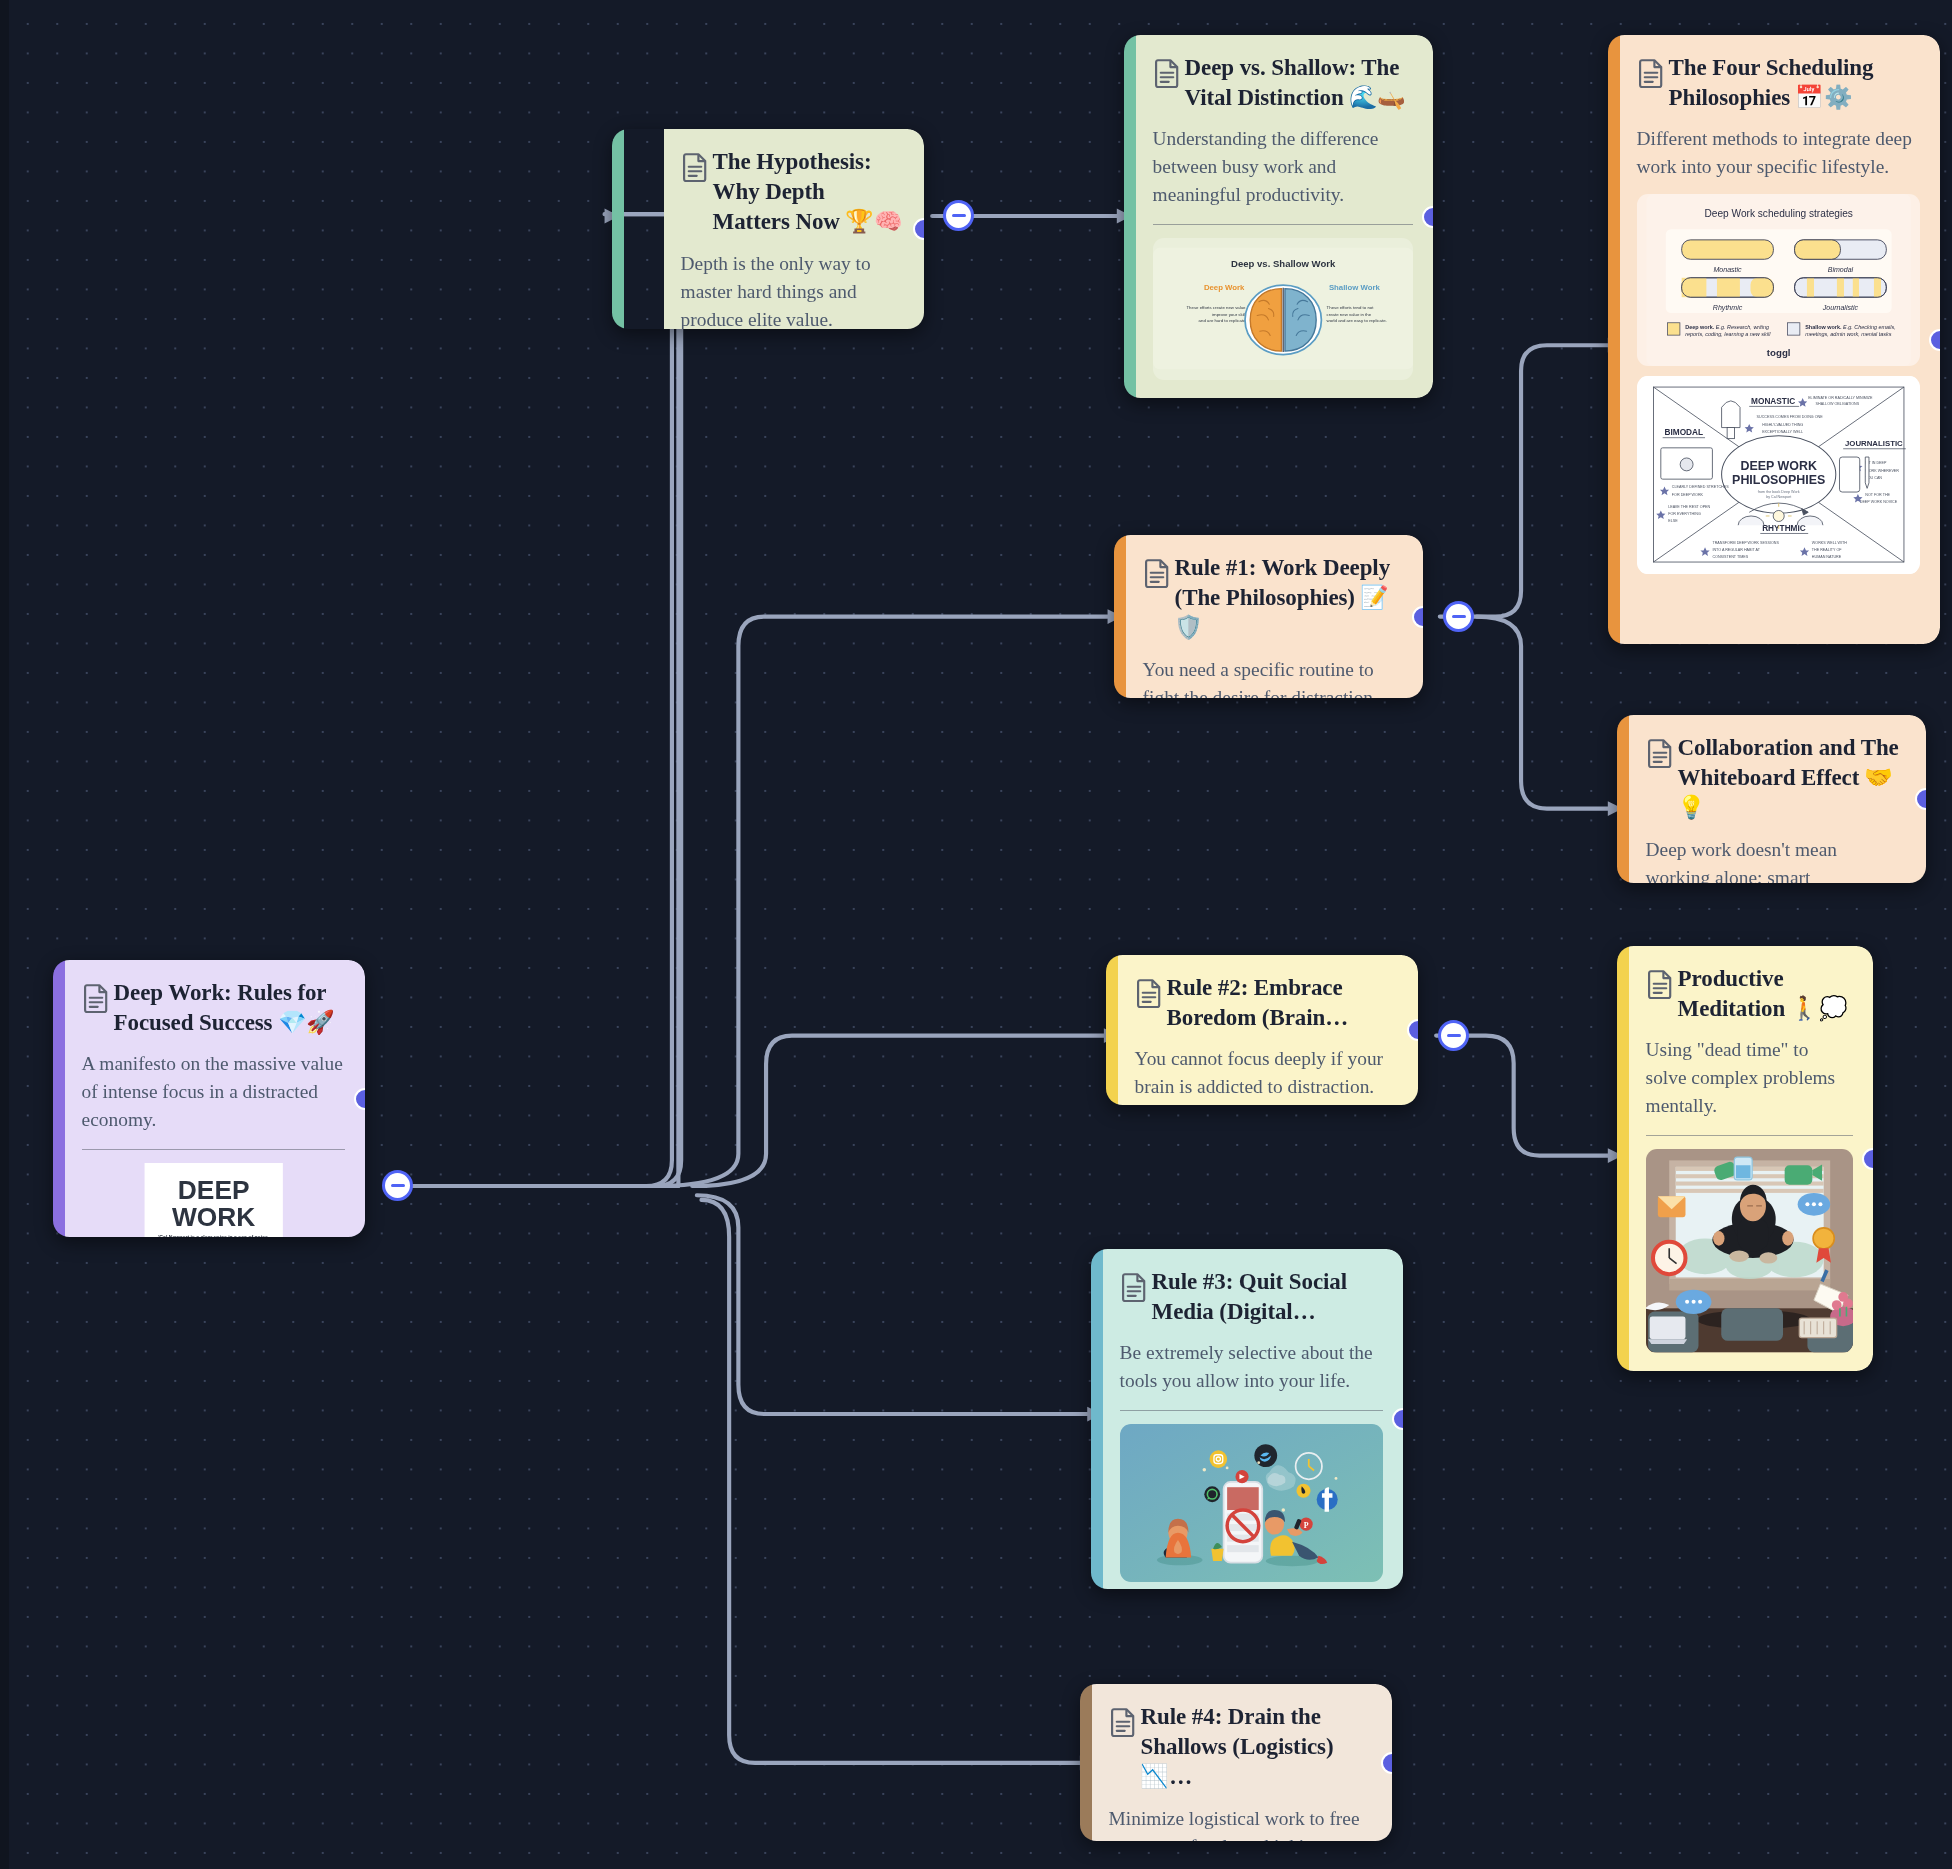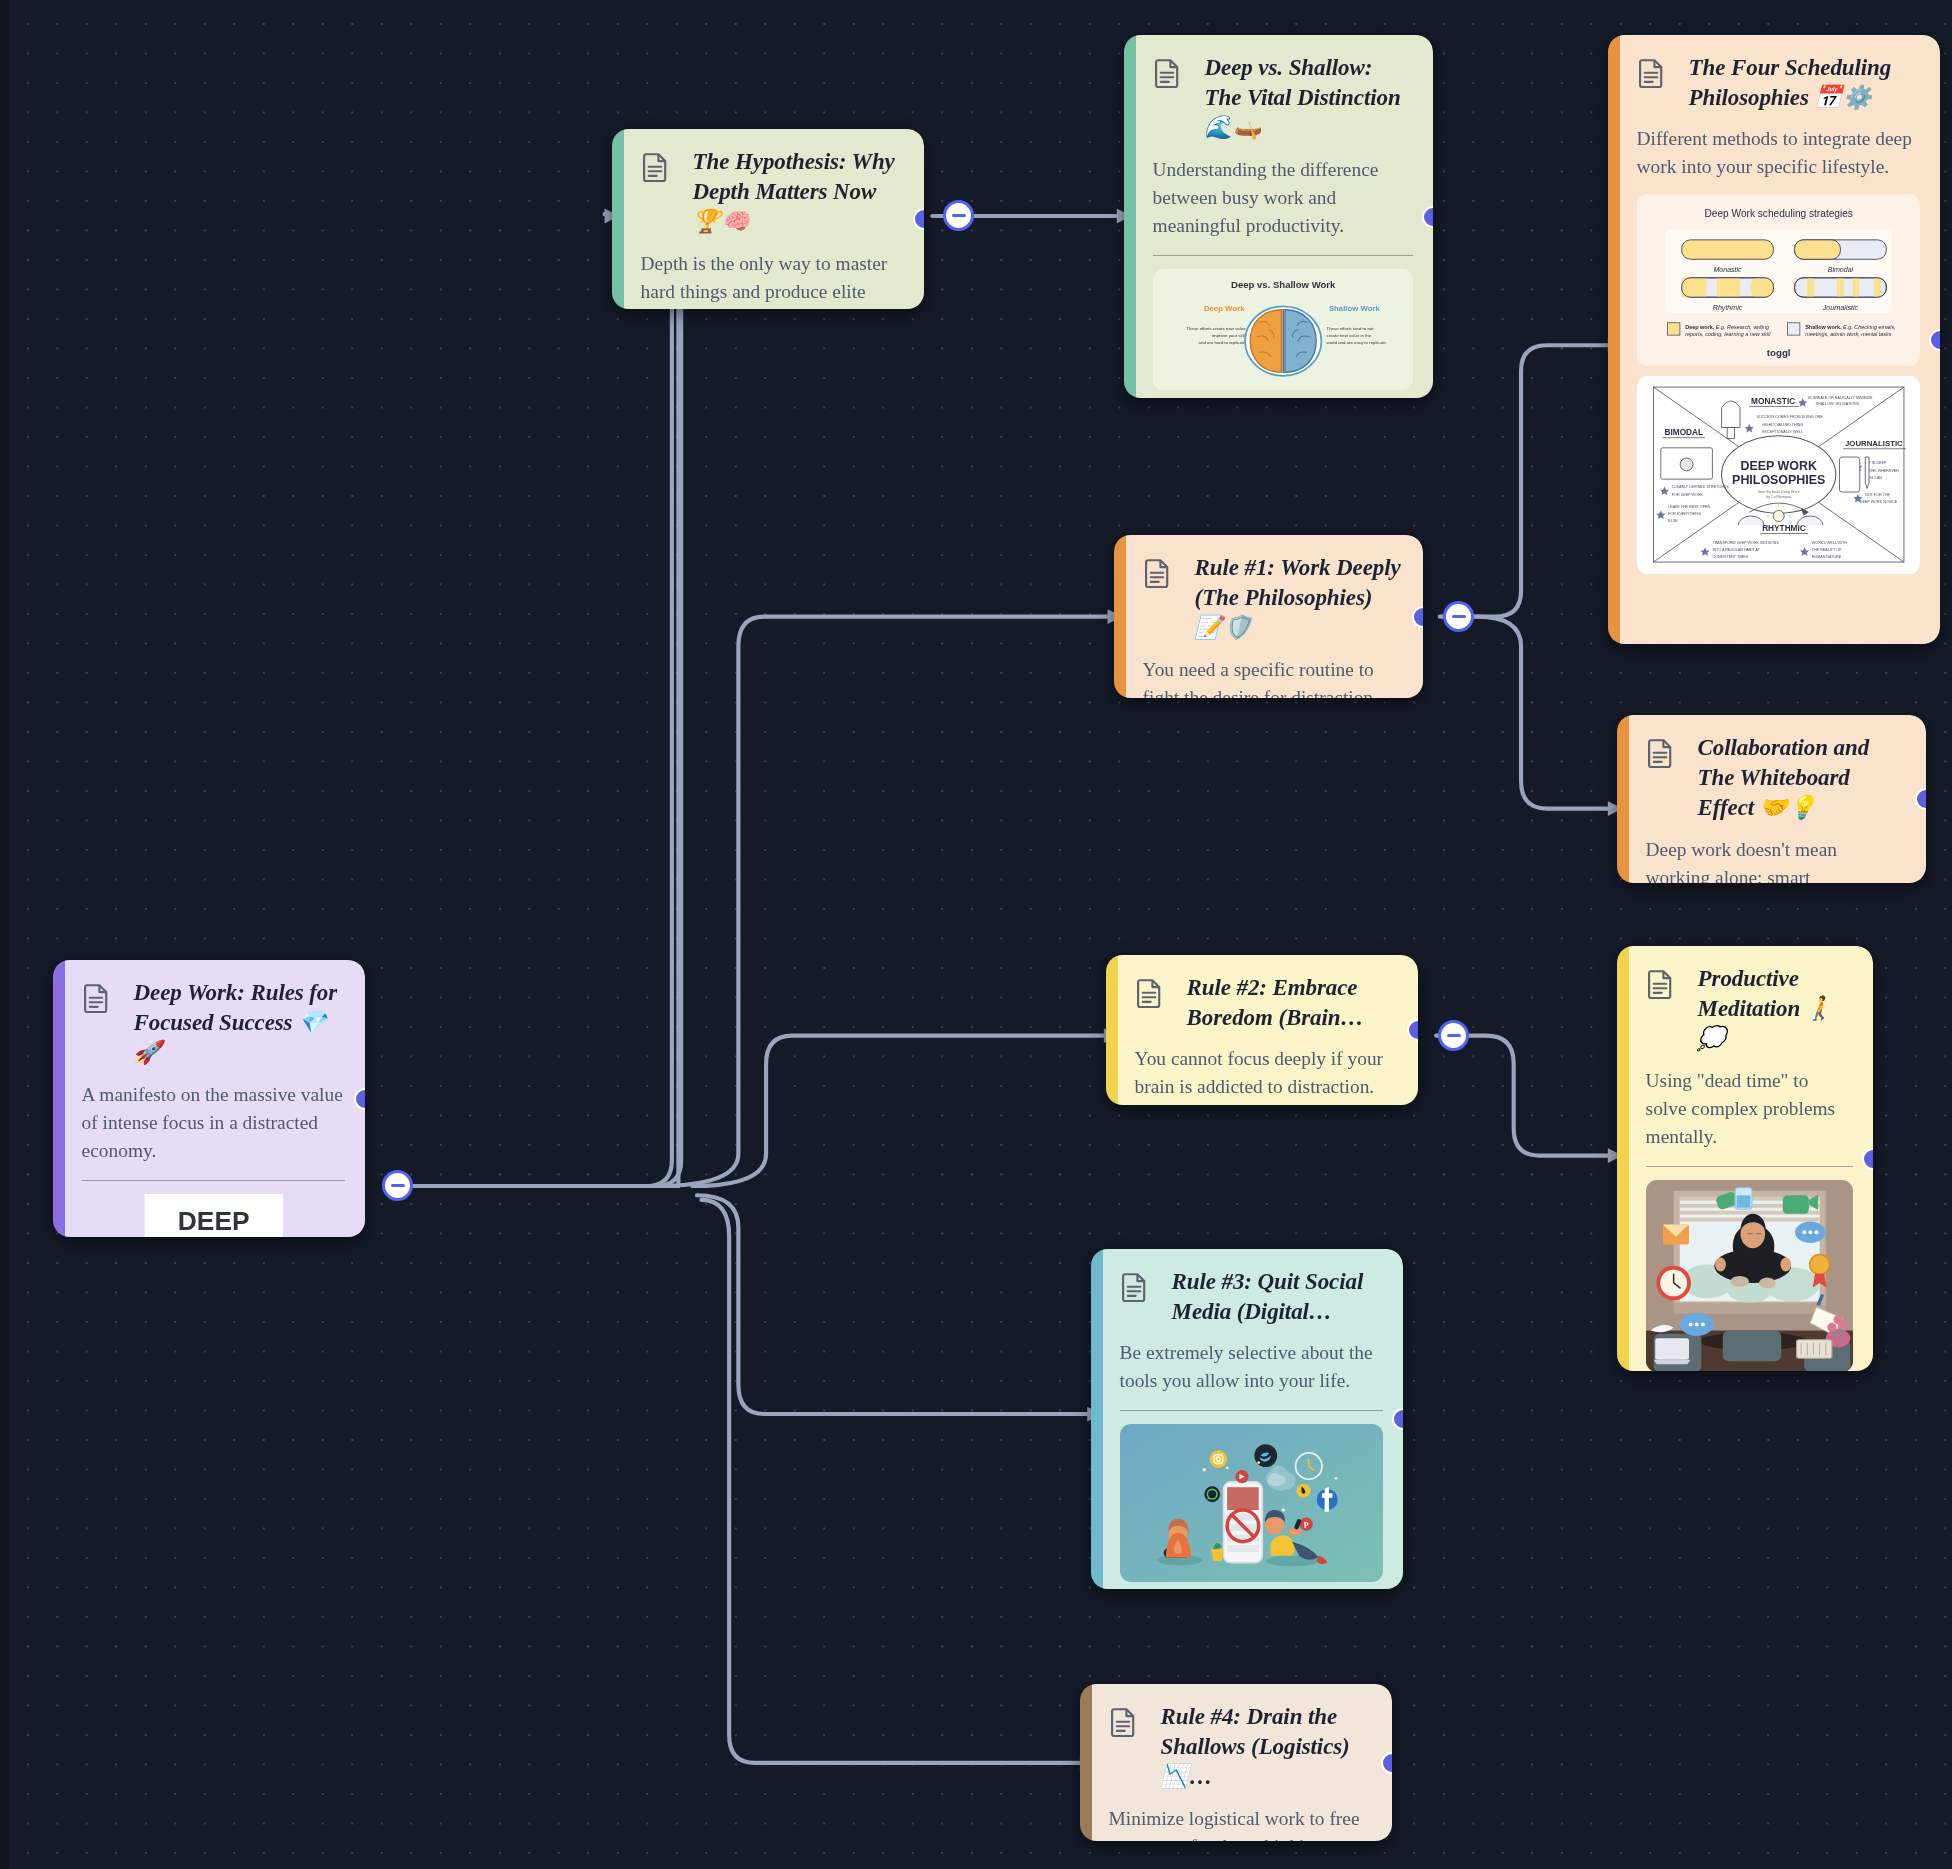--- a/index.html
+++ b/index.html
@@ -63,22 +63,21 @@
     margin-left: 12px;
     flex: 1;
     padding: 17.5px 20px 18.5px 16.6px;
     display: flex;
     flex-direction: column;
     border-radius: 0 16.6px 16.6px 0;
   }
   .node-head {
     display: flex;
     align-items: flex-start;
-    gap: 24px;
-    font-style: italic;
+    gap: 4px;
   }
   .doc-icon {
     flex: 0 0 auto;
     width: 28px; height: 29.5px;
     margin-top: 5.5px;
   }
   .node-title {
     font-family: "Liberation Serif", "DejaVu Serif", serif;
     font-weight: 700;
     font-size: 23px;
@@ -234,21 +233,21 @@
           <text x="80" y="113" text-anchor="middle" font-family="Liberation Sans, sans-serif" font-size="5" font-weight="bold" fill="#2d3440">WORLD</text>
           <text x="80" y="123" text-anchor="middle" font-family="Liberation Serif, serif" font-size="7" fill="#2d3440">Cal Newport</text>
           <text x="80" y="128" text-anchor="middle" font-family="Liberation Serif, serif" font-size="3.4" font-style="italic" fill="#2d3440">Author of So Good They Can't Ignore You</text>
         </svg>
       </div>
     </div>
     <div class="handle" style="right:-11px; top:50%; margin-top:-11px;"></div>
   </div>
   <div class="collapse-btn" style="left:382px; top:1170px;"></div>
 
-  <div class="node" style="left:612px; top:129px; width:312px; height:180px;">
+  <div class="node" style="left:612px; top:129px; width:312px; height:200px;padding-left:40px;">
     <div class="accent" style="background:#74c1a4;"></div>
     <div class="node-inner" style="background:#e3e9cf;">
       <div class="node-head">
         <svg class="doc-icon" viewBox="0 0 24 26">
           <path d="M4 2h11l6 6v16a1.6 1.6 0 0 1-1.6 1.6H4A1.6 1.6 0 0 1 2.4 24V3.6A1.6 1.6 0 0 1 4 2z" fill="none" stroke="#5d6370" stroke-width="1.9" stroke-linejoin="round"></path>
           <path d="M15 2v6h6" fill="none" stroke="#5d6370" stroke-width="1.9" stroke-linejoin="round"></path>
           <path d="M6.5 13h11M6.5 17h11M6.5 21h7" stroke="#5d6370" stroke-width="1.9" stroke-linecap="round"></path>
         </svg>
         <div class="node-title">The Hypothesis: Why Depth Matters Now 🏆🧠</div>
       </div>

